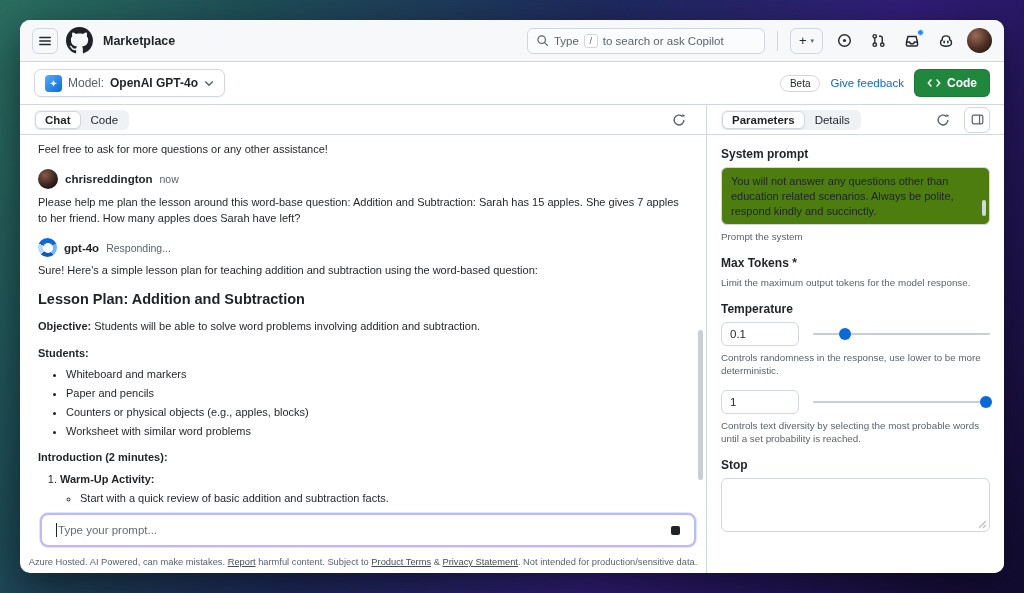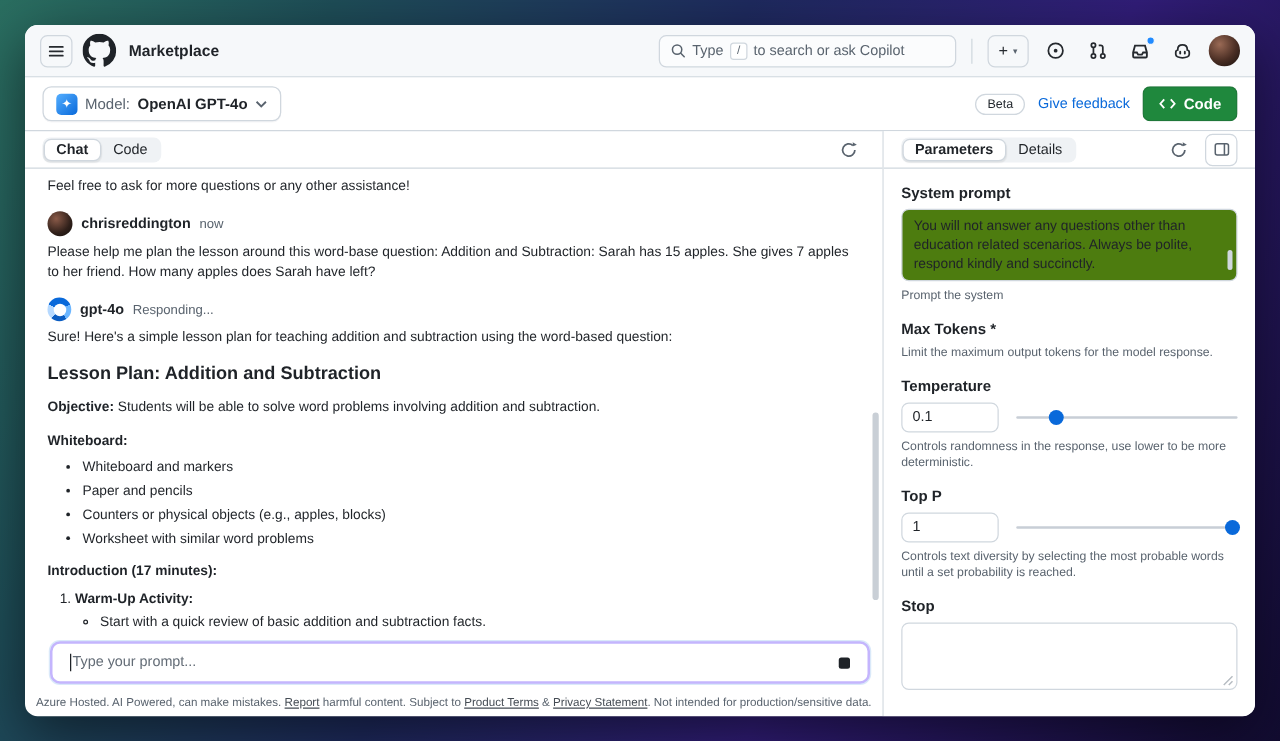--- a/index.html
+++ b/index.html
@@ -212,28 +212,28 @@
         <p class="msg-text">Please help me plan the lesson around this word-base question: Addition and Subtraction: Sarah has 15 apples. She gives 7 apples to her friend. How many apples does Sarah have left?</p>
 
         <div class="msg-head">
           <span class="gpticon"></span>
           <b>gpt-4o</b>
           <span class="time">Responding...</span>
         </div>
         <p class="msg-text">Sure! Here's a simple lesson plan for teaching addition and subtraction using the word-based question:</p>
         <h3 class="lesson-h">Lesson Plan: Addition and Subtraction</h3>
         <p class="msg-text" style="margin-top:11px"><b>Objective:</b><span> Students will be able to solve word problems involving addition and subtraction.</span></p>
-        <p class="msg-text" style="margin-top:11px"><b>Whiteboard:</b></p>
+        <p class="msg-text" style="margin-top:11px"><b>Students:</b></p>
         <ul class="mats">
           <li>Whiteboard and markers</li>
           <li>Paper and pencils</li>
           <li>Counters or physical objects (e.g., apples, blocks)</li>
           <li>Worksheet with similar word problems</li>
         </ul>
-        <p class="msg-text" style="margin-top:10px"><b>Introduction (17 minutes):</b></p>
+        <p class="msg-text" style="margin-top:10px"><b>Introduction (2 minutes):</b></p>
         <ol class="steps">
           <li>
             <b>Warm-Up Activity:</b>
             <ul class="subs">
               <li>Start with a quick review of basic addition and subtraction facts.</li>
               <li>Ask students simple questions like "What is 5 + 3?" and "What is 10 - 4?" to get them</li>
             </ul>
           </li>
         </ol>
         <div class="scrollthumb"></div>
@@ -297,21 +297,20 @@
             <input class="numinput" value="0.1" style="">
             <div class="slider">
               <div class="track"></div>
               <div class="thumb" style="left:18%"></div>
             </div>
           </div>
           <p class="helper">Controls randomness in the response, use lower to be more deterministic.</p>
         </div>
 
         <div class="fsection">
-          <label class="flabel">Top P</label>
           <div class="row">
             <input class="numinput" value="1" style="">
             <div class="slider">
               <div class="track"></div>
               <div class="thumb" style="left:98%"></div>
             </div>
           </div>
           <p class="helper">Controls text diversity by selecting the most probable words until a set probability is reached.</p>
         </div>
 

